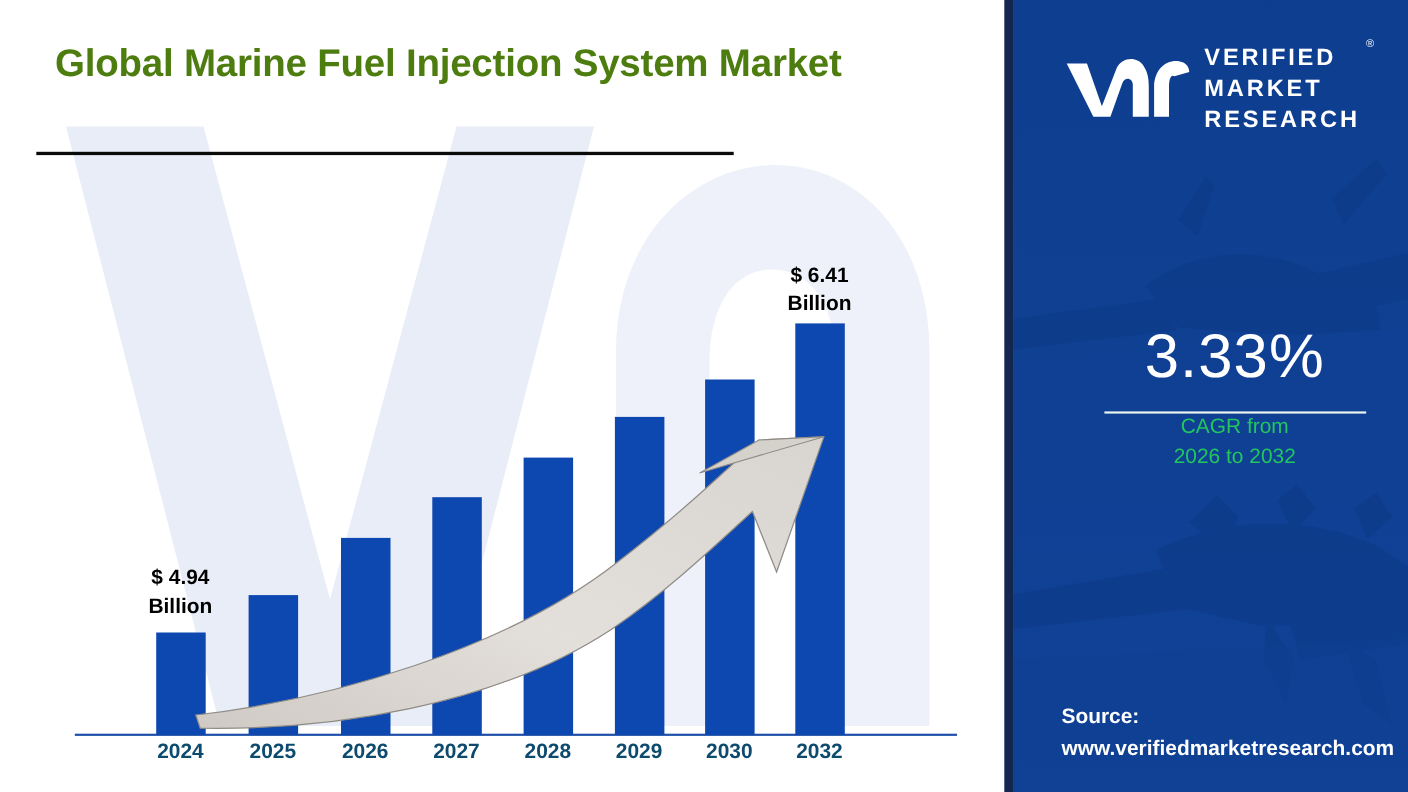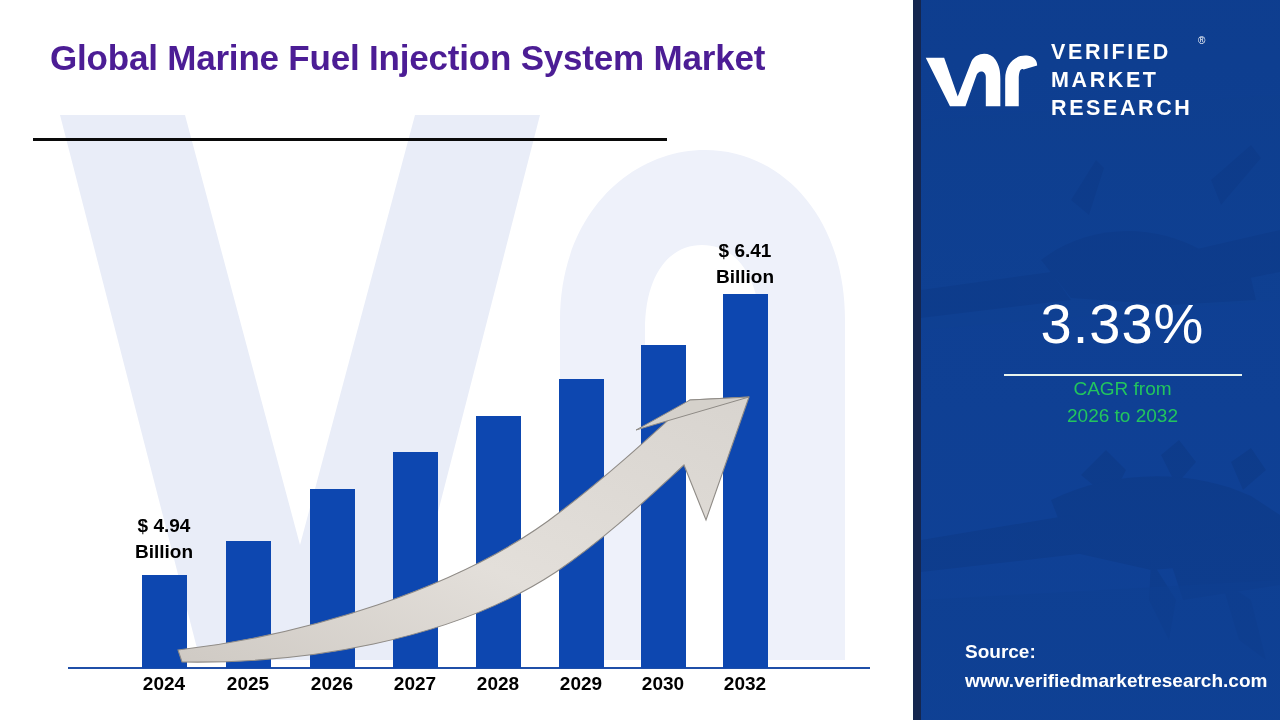--- a/index.html
+++ b/index.html
@@ -21,21 +21,21 @@
   }
   .watermark {
     position: absolute; left: 0; top: 0;
     width: 913px; height: 720px;
     pointer-events: none;
   }
   .title-block {
     position: absolute; left: 50px; top: 36px; width: 720px;
   }
   .title-text {
-    font-size: 35px; font-weight: bold; color: #4c1d95;
+    font-size: 35px; font-weight: bold; color: #4d7c0f;
     line-height: 1.27; letter-spacing: -0.2px;
   }
   .title-rule {
     position: absolute; left: 33px; top: 138px;
     width: 634px; height: 3px; background: #0a0a0a;
   }
 
   .chart-area {
     position: absolute; left: 0; top: 0;
     width: 913px; height: 720px;
@@ -50,21 +50,21 @@
     bottom: 52px;
   }
   .bar-label {
     position: absolute;
     font-size: 19px; font-weight: bold; color: #000000;
     text-align: center; line-height: 1.35; width: 120px;
   }
   .year-label {
     position: absolute; top: 673px;
     width: 80px; text-align: center;
-    font-size: 19px; font-weight: bold; color: #000000;
+    font-size: 19px; font-weight: bold; color: #0c4a6e;
   }
   .arrow-layer {
     position: absolute; left: 0; top: 0;
     width: 913px; height: 720px; pointer-events: none;
   }
 
   
   .navy-strip {
     position: absolute; left: 913px; top: 0;
     width: 8px; height: 720px; background: #14264f;
@@ -81,21 +81,21 @@
     opacity: 0.55;
   }
   .right-tint {
     position: absolute; left: 0; top: 0;
     width: 359px; height: 720px;
     background: linear-gradient(180deg, rgba(13,60,140,0.72) 0%, rgba(14,62,145,0.60) 45%, rgba(15,65,150,0.70) 100%);
   }
   .brand-row {
     position: absolute; left: 0; top: 28px;
     width: 359px; height: 106px;
-    display: flex; align-items: center; 
+    display: flex; align-items: center; justify-content: center;
   }
   .brand-mark { width: 118px; height: 62px; flex: 0 0 auto; }
   .brand-words {
     margin-left: 12px; color: #ffffff;
     font-size: 21.5px; font-weight: bold;
     letter-spacing: 2.6px; line-height: 1.29;
     position: relative;
   }
   .brand-reg {
     position: absolute; right: -13px; top: -4px;

